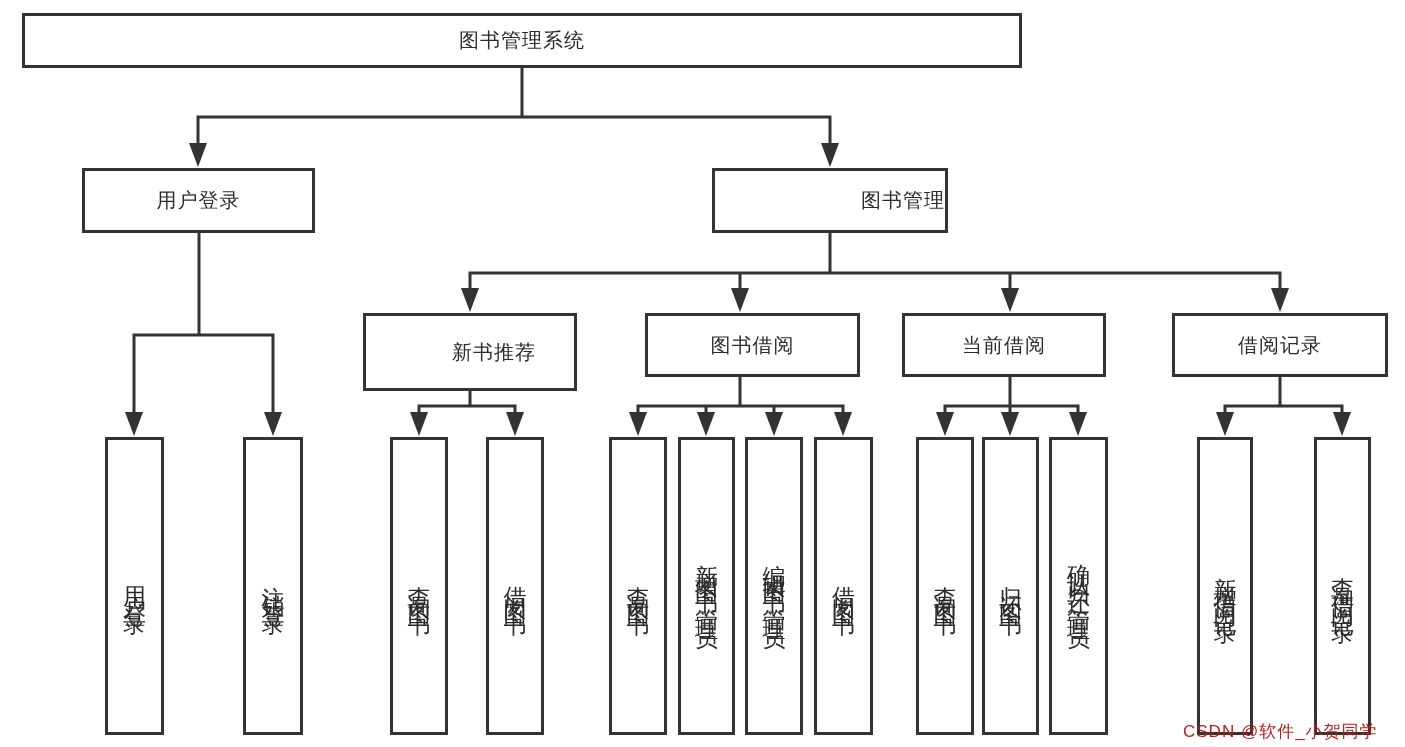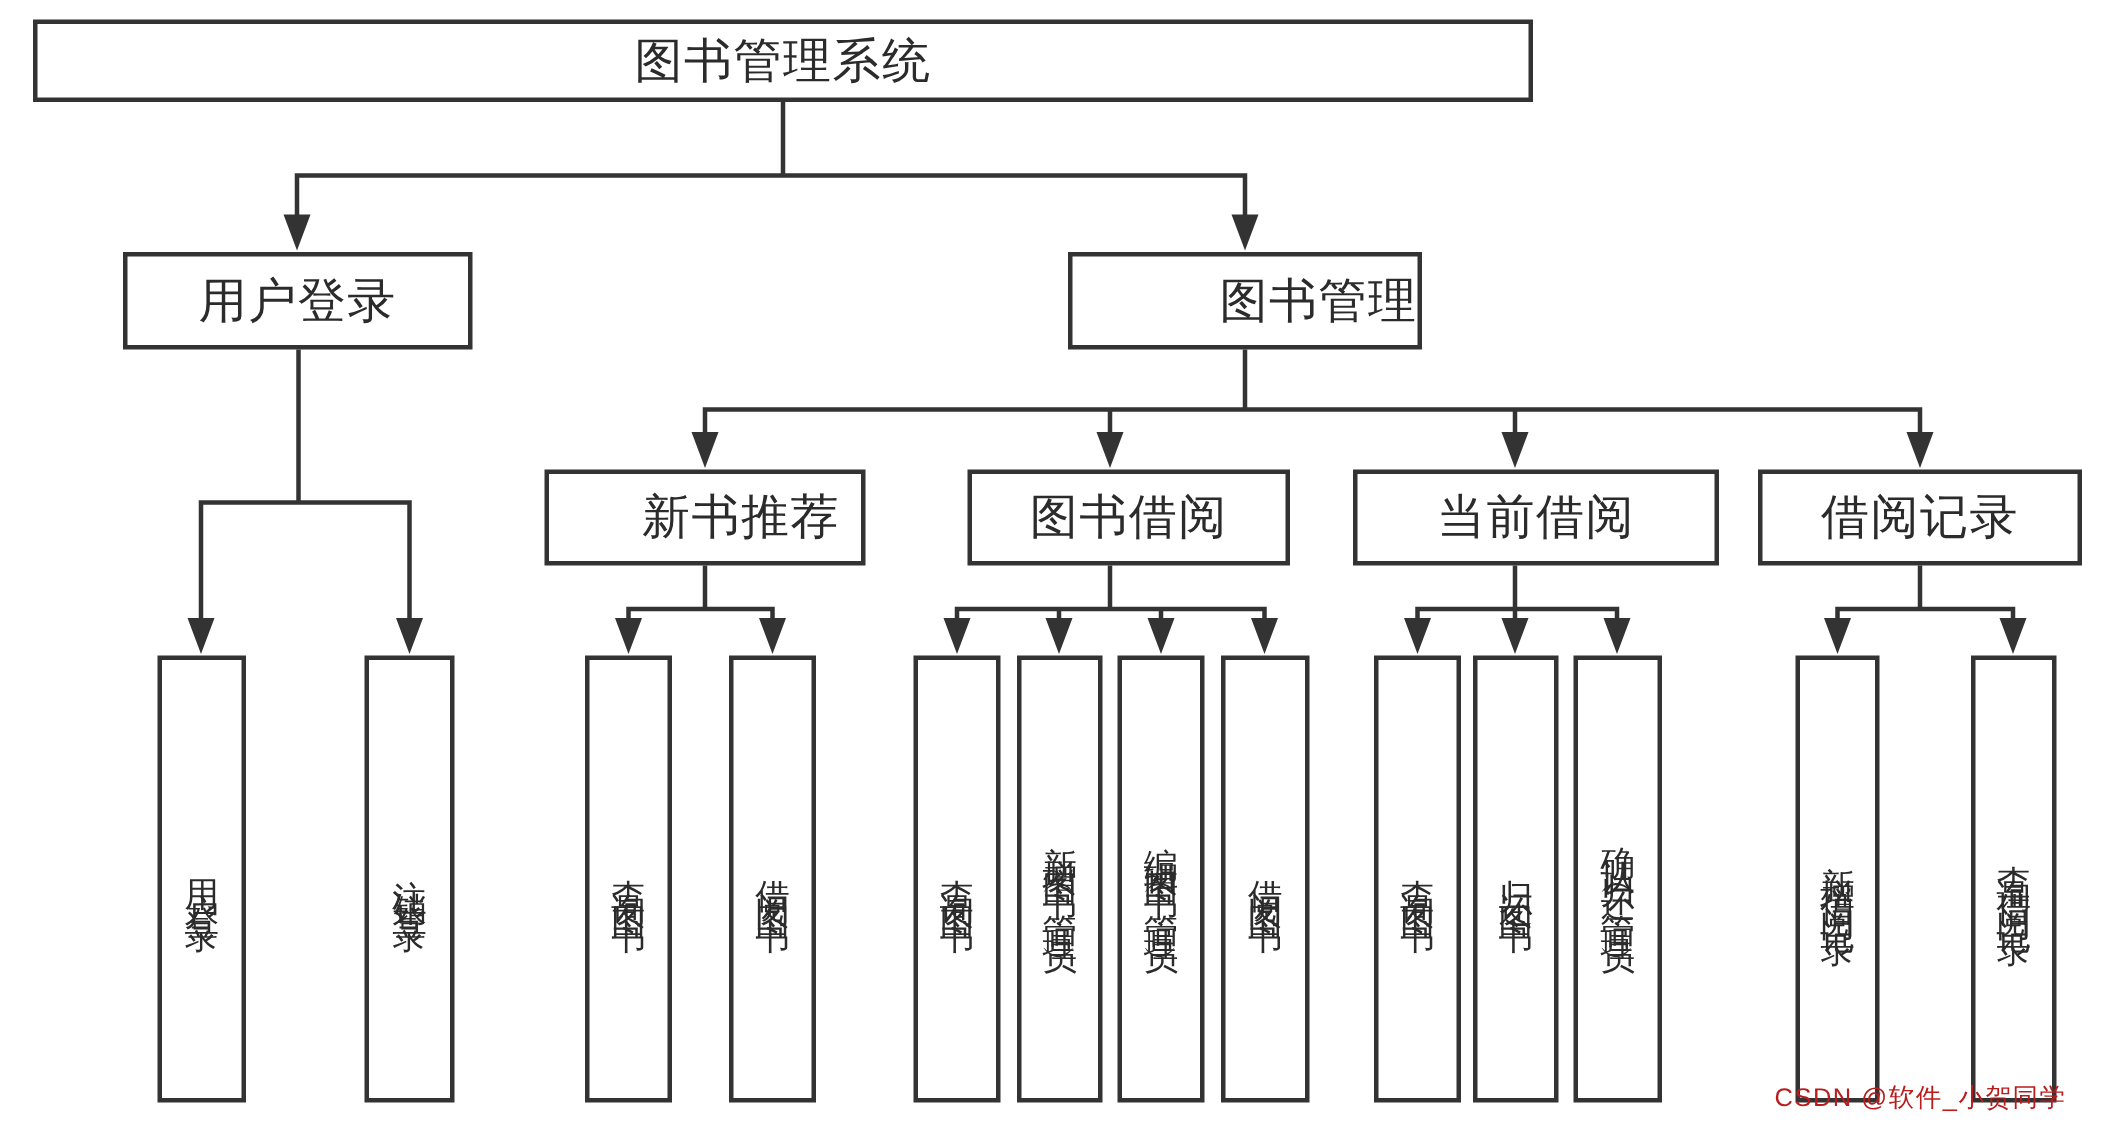--- a/index.html
+++ b/index.html
@@ -19,21 +19,21 @@
     position: absolute;
     box-sizing: border-box;
     border: 3px solid #333333;
     background: #ffffff;
     display: flex;
     align-items: center;
     justify-content: center;
     color: #2b2b2b;
   }
   .node.h {
-    font-size: 32px;
+    font-size: 20px;
     letter-spacing: 1px;
     white-space: nowrap;
   }
   .node.v {
     top: 437px;
     height: 298px;
     font-size: 23px;
   }
   .node.v .vtext {
     writing-mode: vertical-rl;
@@ -113,27 +113,27 @@
     <span>图书管理系统</span>
   </div>
 
   <div class="node h" style="left:82px; top:168px; width:233px; height:65px;">
     <span>用户登录</span>
   </div>
   <div class="node h" style="left:712px; top:168px; width:236px; height:65px;justify-content:flex-end;">
     <span>图书管理</span>
   </div>
 
-  <div class="node h" style="left:363px; top:313px; width:214px; height:64px;padding-left:48px;">
+  <div class="node h" style="left:363px; top:313px; width:214px; height:78px;padding-left:48px;">
     <span>新书推荐</span>
   </div>
   <div class="node h" style="left:633px; top:313px; width:215px; height:64px;margin-left:12px;">
     <span>图书借阅</span>
   </div>
-  <div class="node h" style="left:902px; top:313px; width:244px; height:64px;">
+  <div class="node h" style="left:902px; top:313px; width:204px; height:64px;">
     <span>当前借阅</span>
   </div>
   <div class="node h" style="left:1172px; top:313px; width:216px; height:64px;">
     <span>借阅记录</span>
   </div>
 
   <div class="node v" style="left:105px; width:59px;">
     <span class="vtext">用户登录</span>
   </div>
   <div class="node v" style="left:243px; width:60px;">

